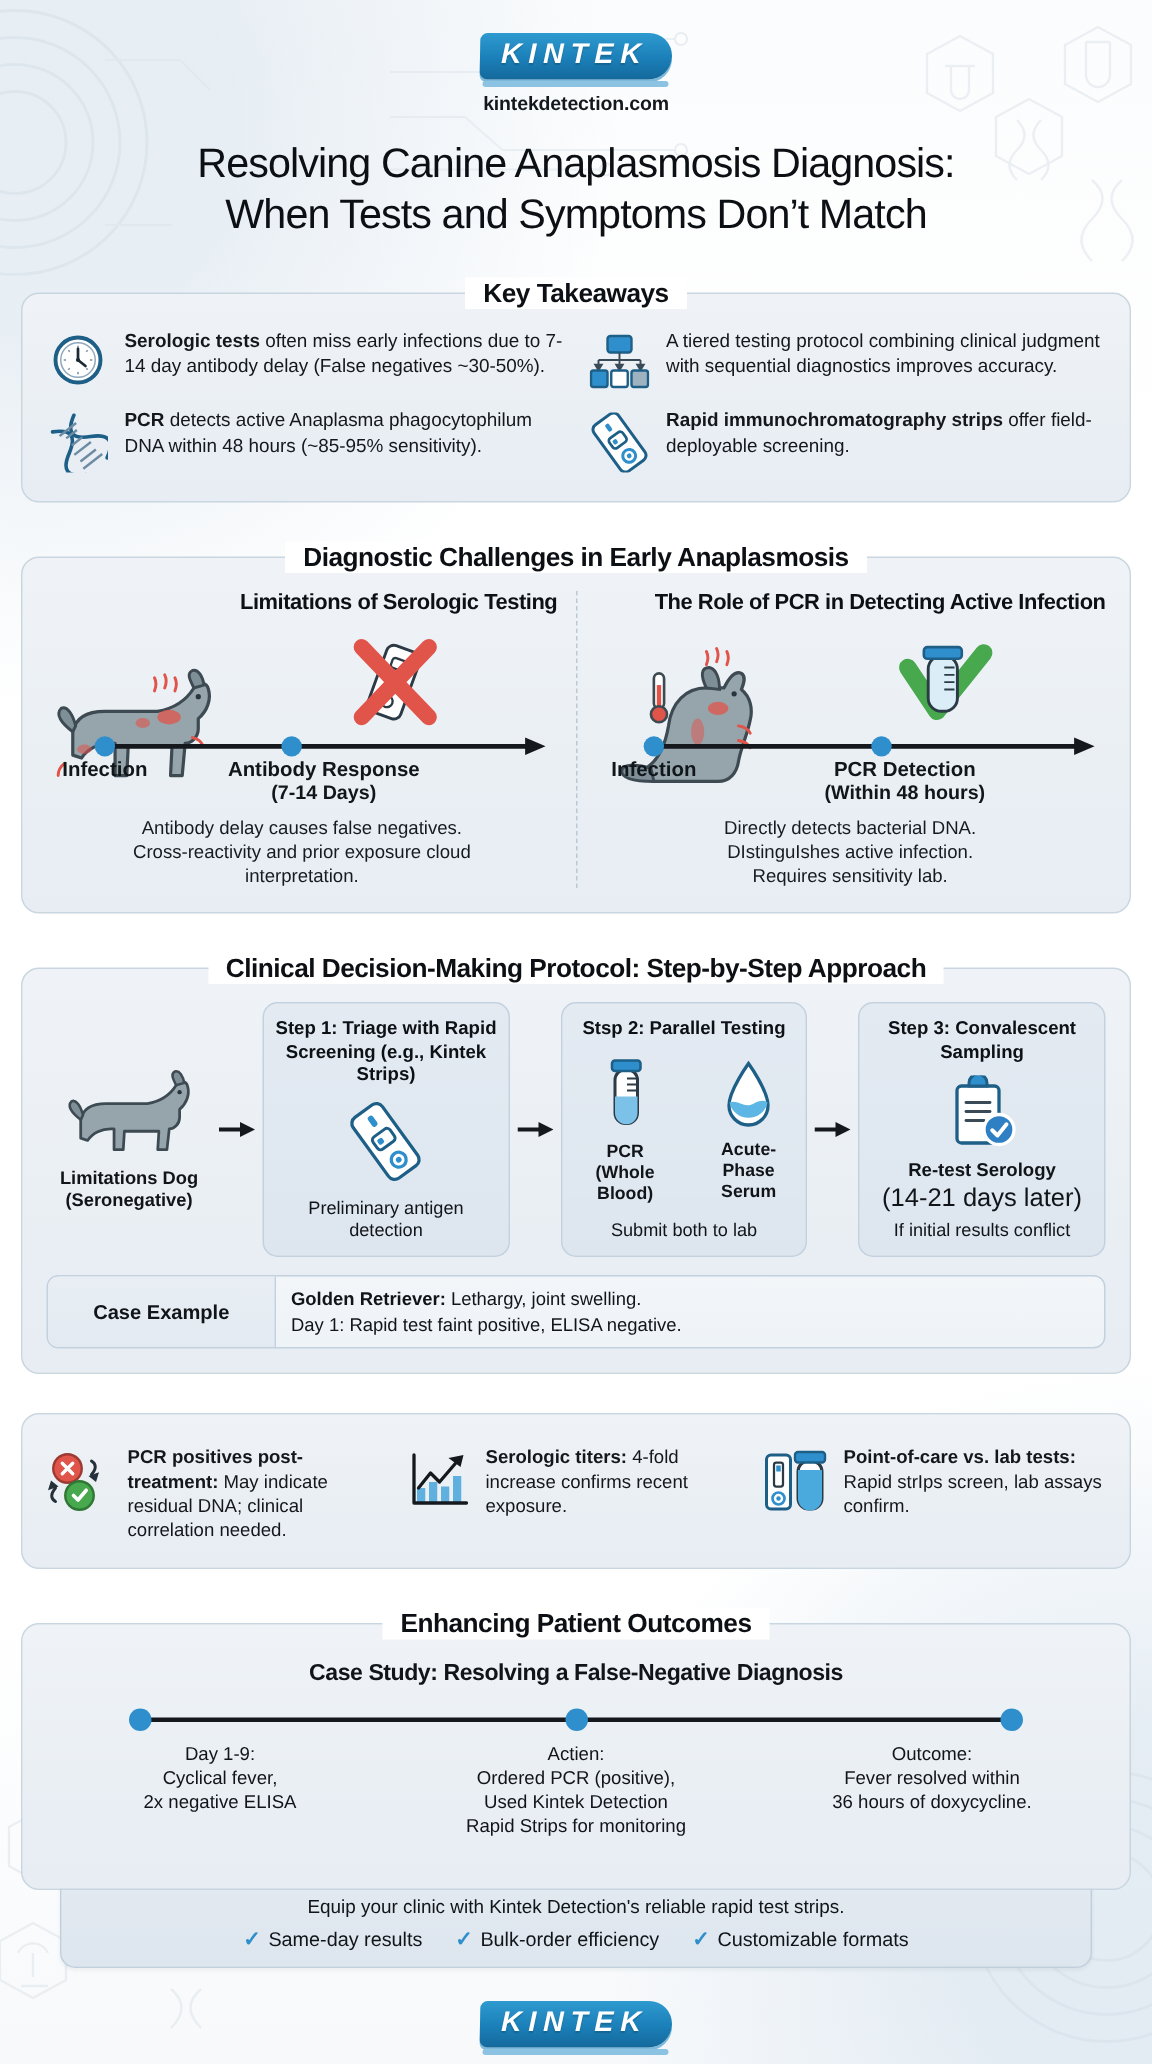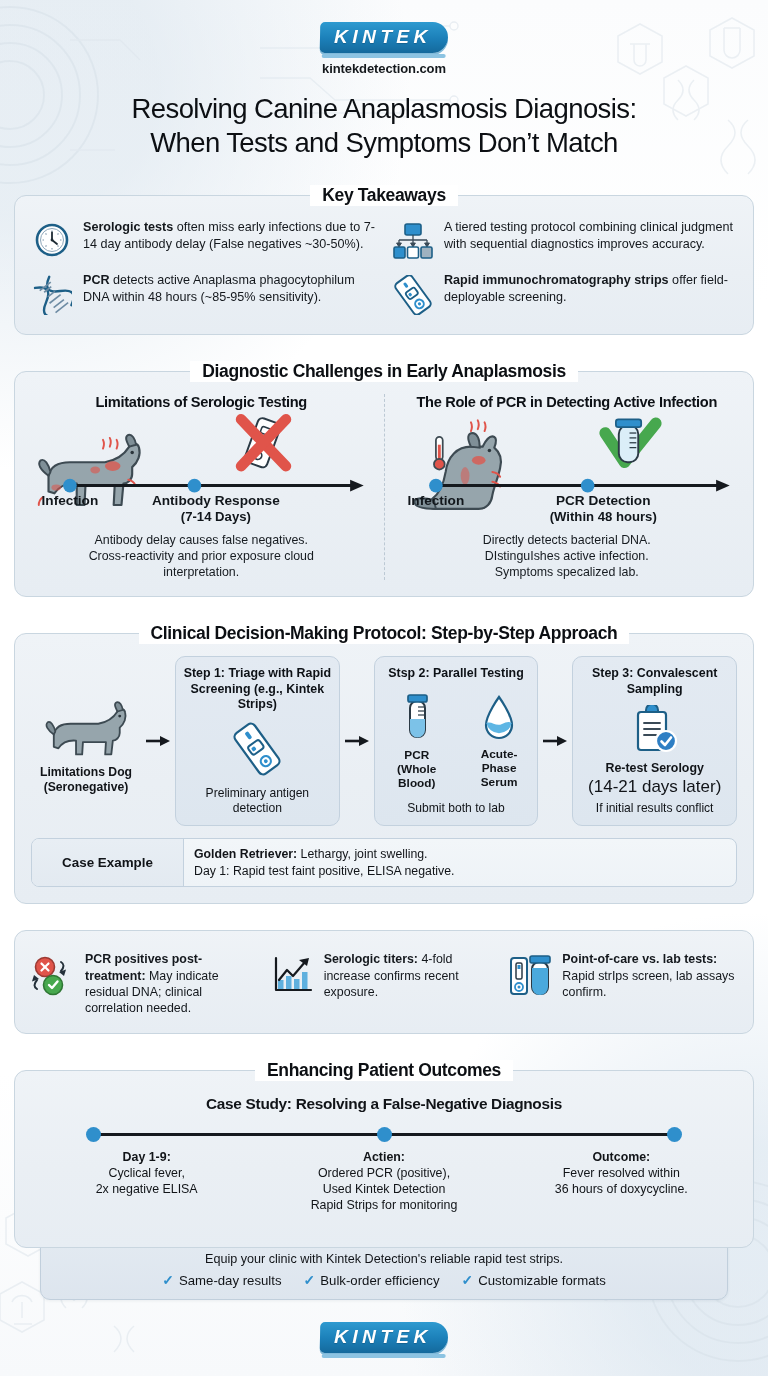--- a/index.html
+++ b/index.html
@@ -76,22 +76,22 @@
   .kt-grid { display:grid; grid-template-columns: 1fr 1fr; gap: 6px 16px; }
   .kt-item { display:flex; gap: 10px; align-items:flex-start; padding: 3px 0; }
   .kt-ico { flex: 0 0 auto; width: 42px; display:flex; justify-content:center; padding-top:3px;}
   .kt-text { font-size: 12.6px; line-height: 1.32; color:#14181d; }
   .kt-text b { font-weight: 800; }
 
   
   .two-col { display:grid; grid-template-columns: 1fr 1px 1fr; gap: 0 12px; }
   .vdiv { border-left: 1.5px dashed #bcc9d4; }
   .col-head {
-    text-align:center; font-size: 14.6px; font-weight: 800; color:#0d1116;
-    letter-spacing:-.3px; margin-bottom: 4px;
+    text-align:right; font-size: 14.6px; font-weight: 800; color:#0d1116;
+    letter-spacing:-.3px; margin-bottom: 16px;
   }
   .col-art { position: relative; height: 112px; }
   .col-note { text-align:center; font-size: 12.4px; line-height: 1.3; color:#161b20; margin-top: 6px;}
 
   
   .flow { display:flex; align-items:center; gap: 4px; }
   .flow-dog { width: 110px; text-align:center; flex:0 0 auto; }
   .flow-dog .cap { font-size: 12.2px; font-weight: 800; line-height:1.25; margin-top: 2px; }
   .flow-dog .cap .sub { font-weight: 700; }
   .arrow { flex: 0 0 auto; width: 26px; display:flex; justify-content:center; align-items:center;}
@@ -129,21 +129,21 @@
   .t3 .kt-ico { width: 44px; }
   .t3 .kt-text { font-size: 12.4px; }
 
   
   .sub-head { text-align:center; font-size: 15.4px; font-weight: 800; margin: 2px 0 12px; letter-spacing:-.3px;}
   .tl { position:relative; height: 22px; margin: 0 62px 0; }
   .tl .line { position:absolute; left:0; right:0; top: 8px; height: 3px; background:#15191e; border-radius:2px;}
   .tl .dot { position:absolute; top: 2px; width: 15px; height: 15px; border-radius:50%; background:#2f8fcc; }
   .tl-cols { display:grid; grid-template-columns: 1fr 1fr 1fr; gap:0 6px; margin-top: 2px; }
   .tl-col { text-align:center; font-size: 12.4px; line-height: 1.3; }
-  .tl-col b { font-weight: 700; display:block; }
+  .tl-col b { font-weight: 400; display:block; }
 
   .cta {
     margin: 12px 26px 0; border: 1.3px solid #c1cfdc; border-radius: 10px;
     background: linear-gradient(180deg,#e4ebf2 0%, #dde5ee 100%);
     padding: 9px 12px 11px; text-align:center;
     box-shadow: 0 1px 3px rgba(30,50,70,.07);
   }
   .cta-title { font-size: 14.6px; font-weight: 800; letter-spacing:-.2px; }
   .cta-sub { font-size: 12.6px; margin-top: 2px; }
   .cta-bul { display:flex; justify-content:center; gap: 22px; margin-top: 6px; }
@@ -452,21 +452,21 @@
                   <circle cx="196" cy="72" r="7" fill="#2f8fcc"></circle>
                 </g>
                 <text x="40" y="92" text-anchor="middle" font-size="14" font-weight="bold" font-family="Liberation Sans, sans-serif" fill="#11161b">Infection</text>
                 <text x="212" y="92" text-anchor="middle" font-size="14" font-weight="bold" font-family="Liberation Sans, sans-serif" fill="#11161b">PCR Detection</text>
                 <text x="212" y="108" text-anchor="middle" font-size="13.5" font-weight="bold" font-family="Liberation Sans, sans-serif" fill="#11161b">(Within 48 hours)</text>
               </svg>
             </div>
             <div class="col-note">
               <span>Directly detects bacterial DNA.</span><br>
               <span>DIstinguIshes active infection.</span><br>
-              <span>Symptoms specalized lab.</span>
+              <span>Requires sensitivity lab.</span>
             </div>
           </div>
 
         </div>
       </div>
     </div>
 
     <div class="section">
       <div class="section-title">
         <span>Clinical Decision-Making Protocol: Step-by-Step Approach</span>

